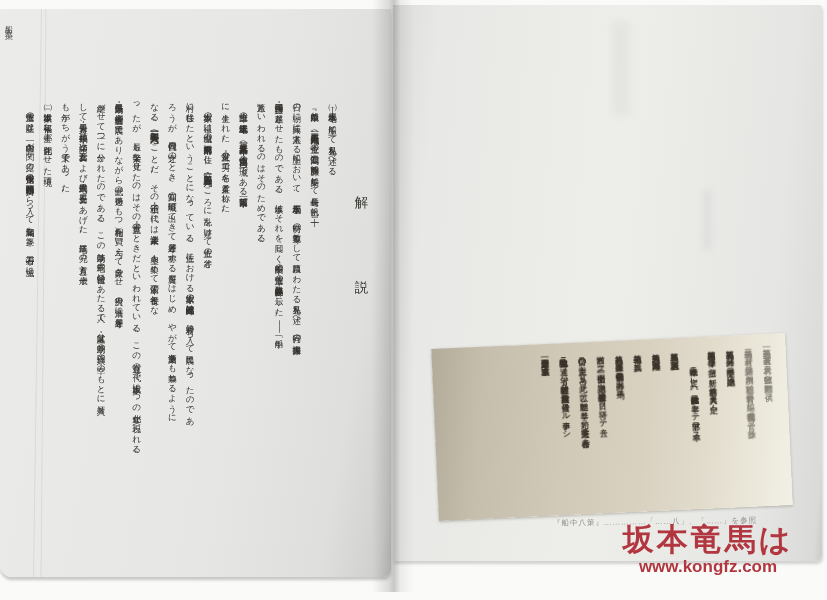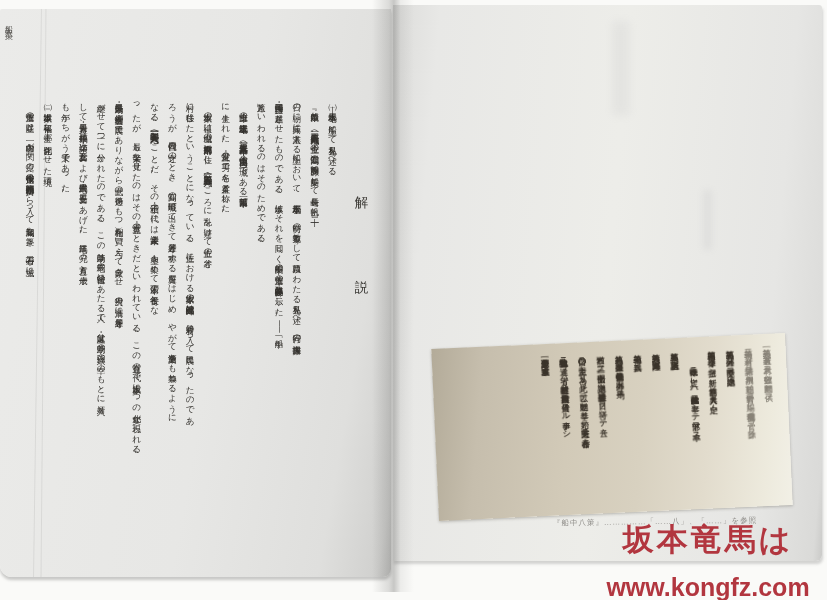--- a/index.html
+++ b/index.html
@@ -50,21 +50,21 @@
   .ms-cols p.faint{opacity:.55;}
   .ms-cols p.sub{text-indent:16px;}
 
   .caption{position:absolute;left:160px;top:512px;font-size:7.5px;color:#8e8c88;
     letter-spacing:1px;white-space:nowrap;transform:rotate(-.8deg);}
 
   
   .watermark{position:absolute;left:597px;top:524px;width:222px;z-index:5;text-align:center;
     color:#b2363f;font-weight:bold;font-family:"Liberation Sans","DejaVu Sans",sans-serif;}
   .wm-cn{font-size:31px;letter-spacing:3px;line-height:1.05;}
-  .wm-url{font-size:25px;line-height:1.0;margin-top:18px;}
+  .wm-url{font-size:17px;line-height:1.0;margin-top:1px;}
 </style>
 </head>
 <body>
 
 <div class="scan">
 
   <div class="page page-left">
     <div class="edge-line e1"></div>
     <div class="edge-line e2"></div>
     <div class="running-head">船中八策</div>

